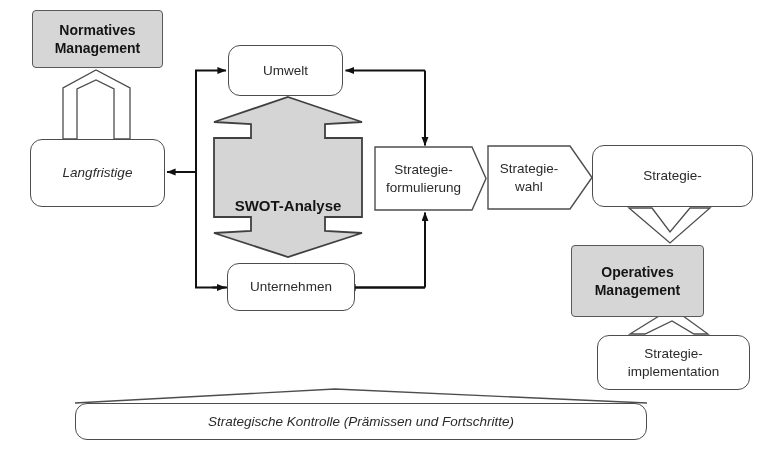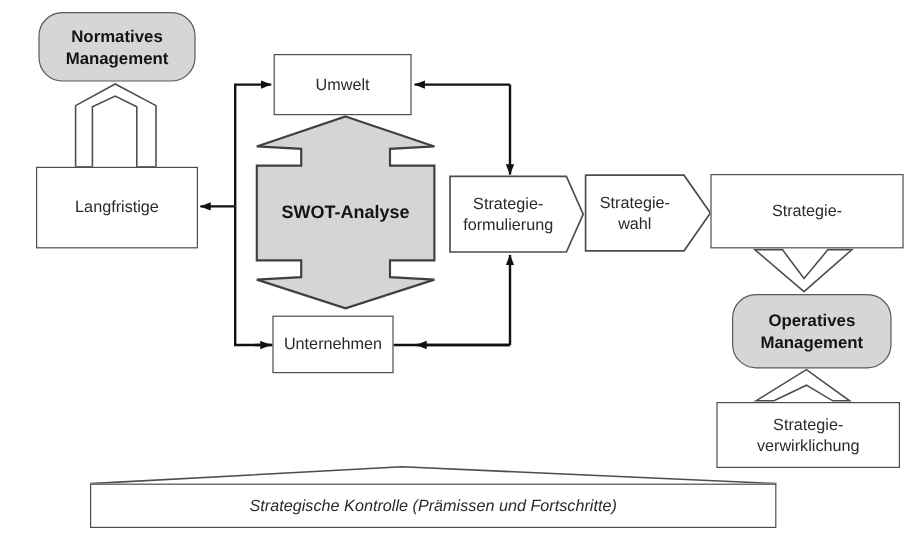--- a/index.html
+++ b/index.html
@@ -4,26 +4,26 @@
 <style>
   html,body{margin:0;padding:0;background:#ffffff;}
   #stage{
     position:relative;width:759px;height:449px;background:#fff;overflow:hidden;
     font-family:"Liberation Sans", sans-serif;
   }
   #shapes{position:absolute;left:0;top:0;z-index:1;}
   .node{
     position:absolute;z-index:2;box-sizing:border-box;
     display:flex;flex-direction:column;align-items:center;justify-content:center;
-    text-align:center;line-height:1.32;color:var(--text);font-size:13.5px;
+    text-align:center;line-height:1.32;color:var(--text);font-size:13.5px;border-radius:12px;
   }
   .white-box{background:#ffffff;border:1.4px solid var(--line_border);}
   .gray-box{
     background:var(--gray_fill);border:1.7px solid var(--gray_border);
-    border-radius:20px;font-weight:bold;color:var(--bold_text);font-size:14px;
+    border-radius:4px;font-weight:bold;color:var(--bold_text);font-size:14px;
   }
   .no-border{background:transparent;}
   .swot-label{font-weight:bold;color:var(--bold_text);font-size:15px;}
   .thin-arrow{stroke:var(--arrow);stroke-width:2;fill:none;}
   .hollow-shape{fill:#ffffff;stroke:var(--shape_stroke);stroke-width:1.3;}
   .swot-shape{fill:var(--swot_fill);stroke:var(--swot_stroke);stroke-width:1.8;}
   .pent{fill:#ffffff;stroke:var(--line_border);stroke-width:1.4;}
   .roof{fill:#ffffff;stroke:var(--shape_stroke);stroke-width:1.3;}
 </style>
 </head>
@@ -59,57 +59,57 @@
     <path class="thin-arrow" marker-end="url(#ah)" d="M425,70.5 L425,145.5"></path>
     <path class="thin-arrow" marker-end="url(#ah)" d="M425,287.5 L347,287.5"></path>
     <path class="thin-arrow" marker-end="url(#ah)" d="M425,287.5 L212.5,287.5 M425,287.5 L425,212.5"></path>
   </svg>
 
   <div class="node gray-box" style="left:32px;top:10px;width:131px;height:58px;">
     <span>Normatives</span>
     <span>Management</span>
   </div>
 
-  <div class="node white-box" style="left:30px;top:139px;width:135px;height:68px;">
+  <div class="node white-box" style="left:30px;top:139px;width:135px;height:68px;font-style:italic;">
     <span>Langfristige</span>
   </div>
 
   <div class="node white-box" style="left:228px;top:45px;width:115px;height:51px;">
     <span>Umwelt</span>
   </div>
 
-  <div class="node no-border swot-label" style="left:214px;top:140px;width:148px;height:76px;">
+  <div class="node no-border swot-label" style="left:214px;top:140px;width:148px;height:76px;justify-content:flex-end;">
     <span>SWOT-Analyse</span>
   </div>
 
-  <div class="node white-box" style="left:227px;top:263px;width:101px;height:48px;">
+  <div class="node white-box" style="left:227px;top:263px;width:128px;height:48px;">
     <span>Unternehmen</span>
   </div>
 
   <div class="node no-border" style="left:375px;top:147px;width:97px;height:63px;">
     <span>Strategie-</span>
     <span>formulierung</span>
   </div>
 
   <div class="node no-border" style="left:488px;top:146px;width:82px;height:63px;">
     <span>Strategie-</span>
     <span>wahl</span>
   </div>
 
   <div class="node white-box" style="left:592px;top:145px;width:161px;height:62px;">
     <span>Strategie-</span>
   </div>
 
-  <div class="node gray-box" style="left:610px;top:245px;width:133px;height:62px;">
+  <div class="node gray-box" style="left:571px;top:245px;width:133px;height:72px;">
     <span>Operatives</span>
     <span>Management</span>
   </div>
 
   <div class="node white-box" style="left:597px;top:335px;width:153px;height:55px;">
     <span>Strategie-</span>
-    <span>verwirklichung</span>
+    <span>implementation</span>
   </div>
 
   <div class="node white-box" style="left:75px;top:403px;width:572px;height:37px;font-style:italic;">
     <span>Strategische Kontrolle (Prämissen und Fortschritte)</span>
   </div>
 
 </div>
 
 </body></html>

